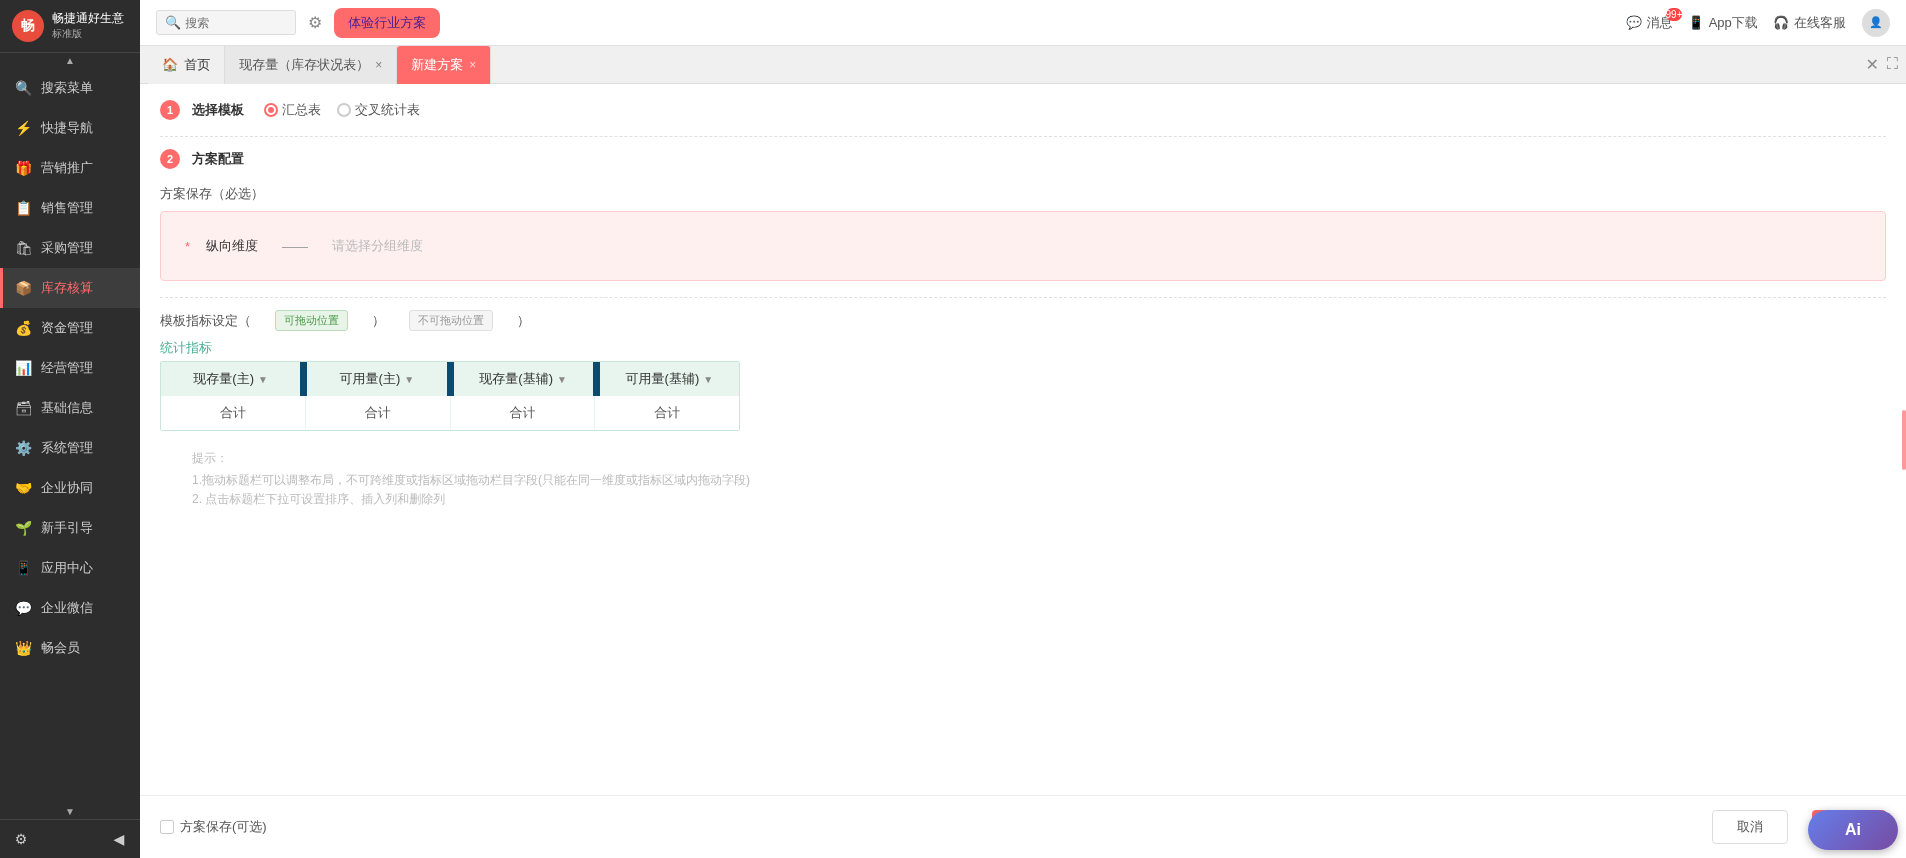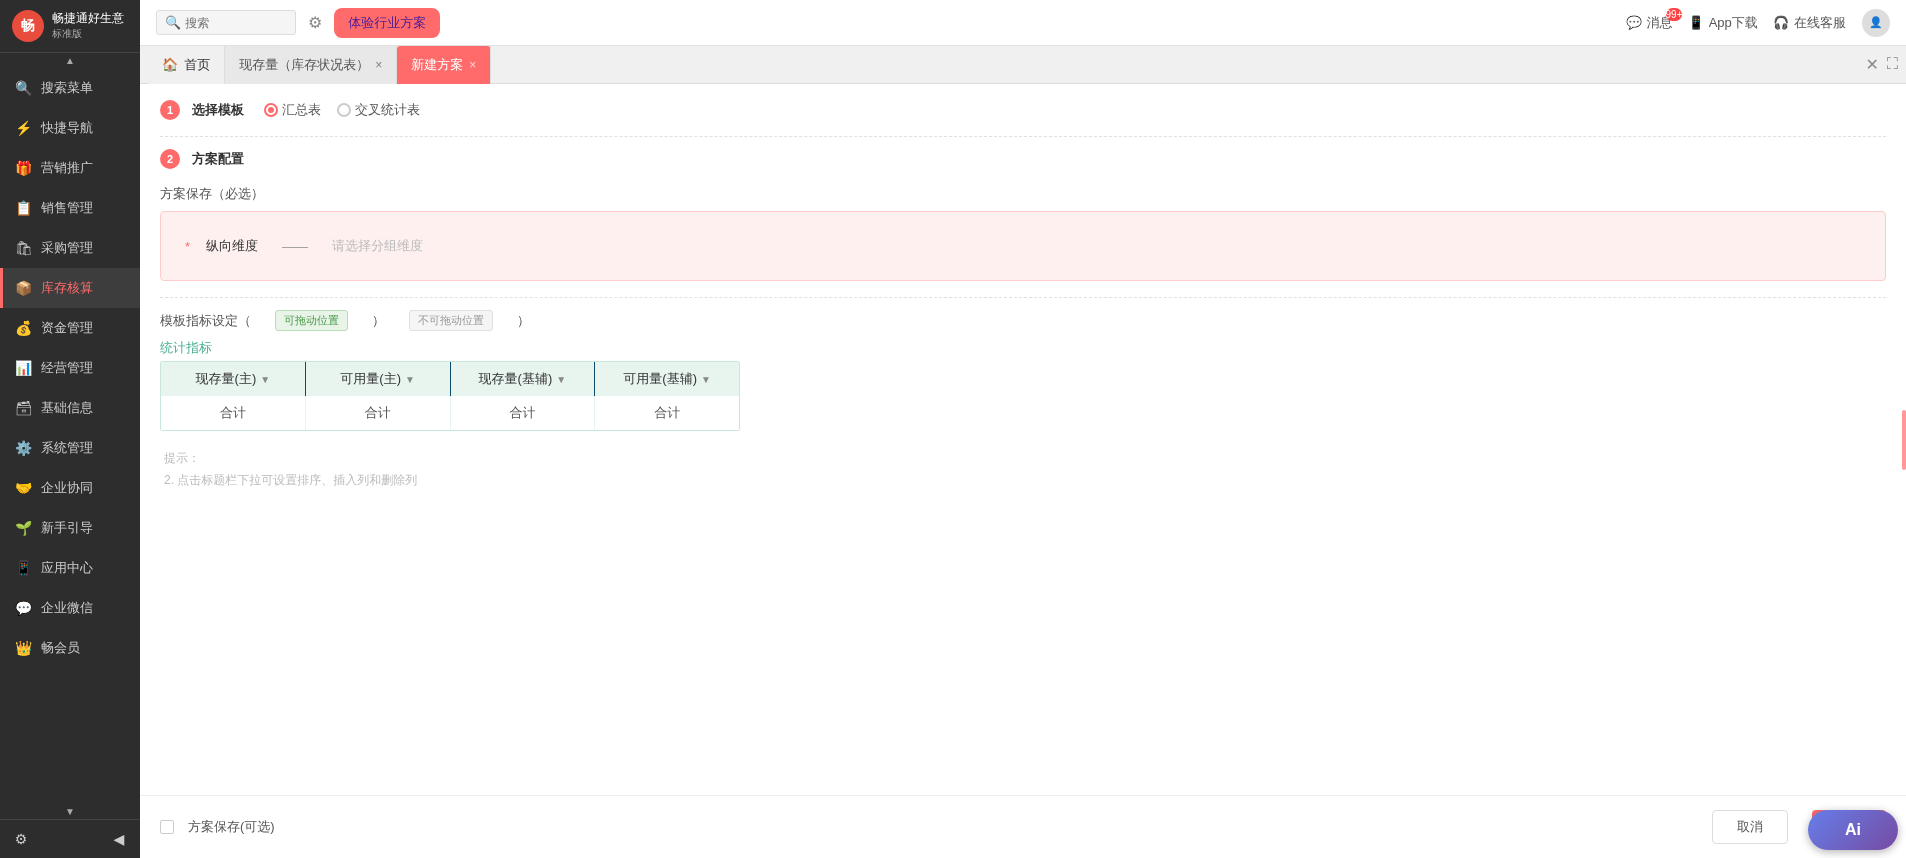--- a/index.html
+++ b/index.html
@@ -189,48 +189,48 @@
       overflow: hidden;
       display: inline-block;
       width: 580px;
     }
     .stats-header-row {
       display: flex; background: #e8f5ef;
     }
     .stats-header-cell {
       flex: 1; padding: 8px 12px;
       display: flex; align-items: center; justify-content: center;
-      border-right: 1px solid #0c4a6e;
+      border-right: 7px solid #0c4a6e;
       font-size: 13px; color: #333;
       gap: 4px;
     }
     .stats-header-cell:last-child { border-right: none; }
     .stats-data-row { display: flex; background: #fff; }
     .stats-data-cell {
       flex: 1; padding: 8px 12px;
       text-align: center; font-size: 13px; color: #555;
       border-right: 1px solid #e8f5ef;
     }
     .stats-data-cell:last-child { border-right: none; }
     .chevron-down { font-size: 10px; color: #888; }
 
     
-    .tips-area { margin-top: 16px; padding: 0 4px; }
+    .tips-area { margin-top: 16px; padding: 0 4px; margin-left: 28px; }
     .tips-title { font-size: 12px; color: #bbb; margin-bottom: 4px; }
     .tip-item { font-size: 12px; color: #bbb; line-height: 1.6; }
 
     
     .footer-bar {
       display: flex; align-items: center;
       padding: 14px 20px;
       border-top: 1px solid #eee;
       background: #fff;
       flex-shrink: 0;
     }
-    .save-option { display: flex; align-items: center; gap: 14px; font-size: 13px; color: #555; }
+    .save-option { display: flex; align-items: center; gap: 6px; font-size: 13px; color: #555; }
     .checkbox-box {
       width: 14px; height: 14px; border: 1px solid #ccc; border-radius: 2px;
       display: flex; align-items: center; justify-content: center; cursor: pointer;
     }
     .footer-actions { margin-left: auto; display: flex; gap: 24px; }
     .btn-cancel {
       background: #fff; border: 1px solid #ddd; border-radius: 4px;
       padding: 7px 24px; font-size: 13px; cursor: pointer; color: #555;
       font-family: inherit;
     }
@@ -464,20 +464,21 @@
               <div class="stats-data-cell">合计</div>
               <div class="stats-data-cell">合计</div>
               <div class="stats-data-cell">合计</div>
             </div>
         </div>
       </div>
 
       <div class="tips-area">
         <div class="tips-title">提示：</div>
 
+      <div class="tip-item">1.拖动标题栏可以调整布局，不可跨维度或指标区域拖动栏目字段(只能在同一维度或指标区域内拖动字段)</div>
           <div class="tip-item">2. 点击标题栏下拉可设置排序、插入列和删除列</div>
         </div>
 
     </div>
   </div>
 
   <div class="footer-bar">
     <div class="save-option">
       <div class="checkbox-box"></div>
       <span>方案保存(可选)</span>

